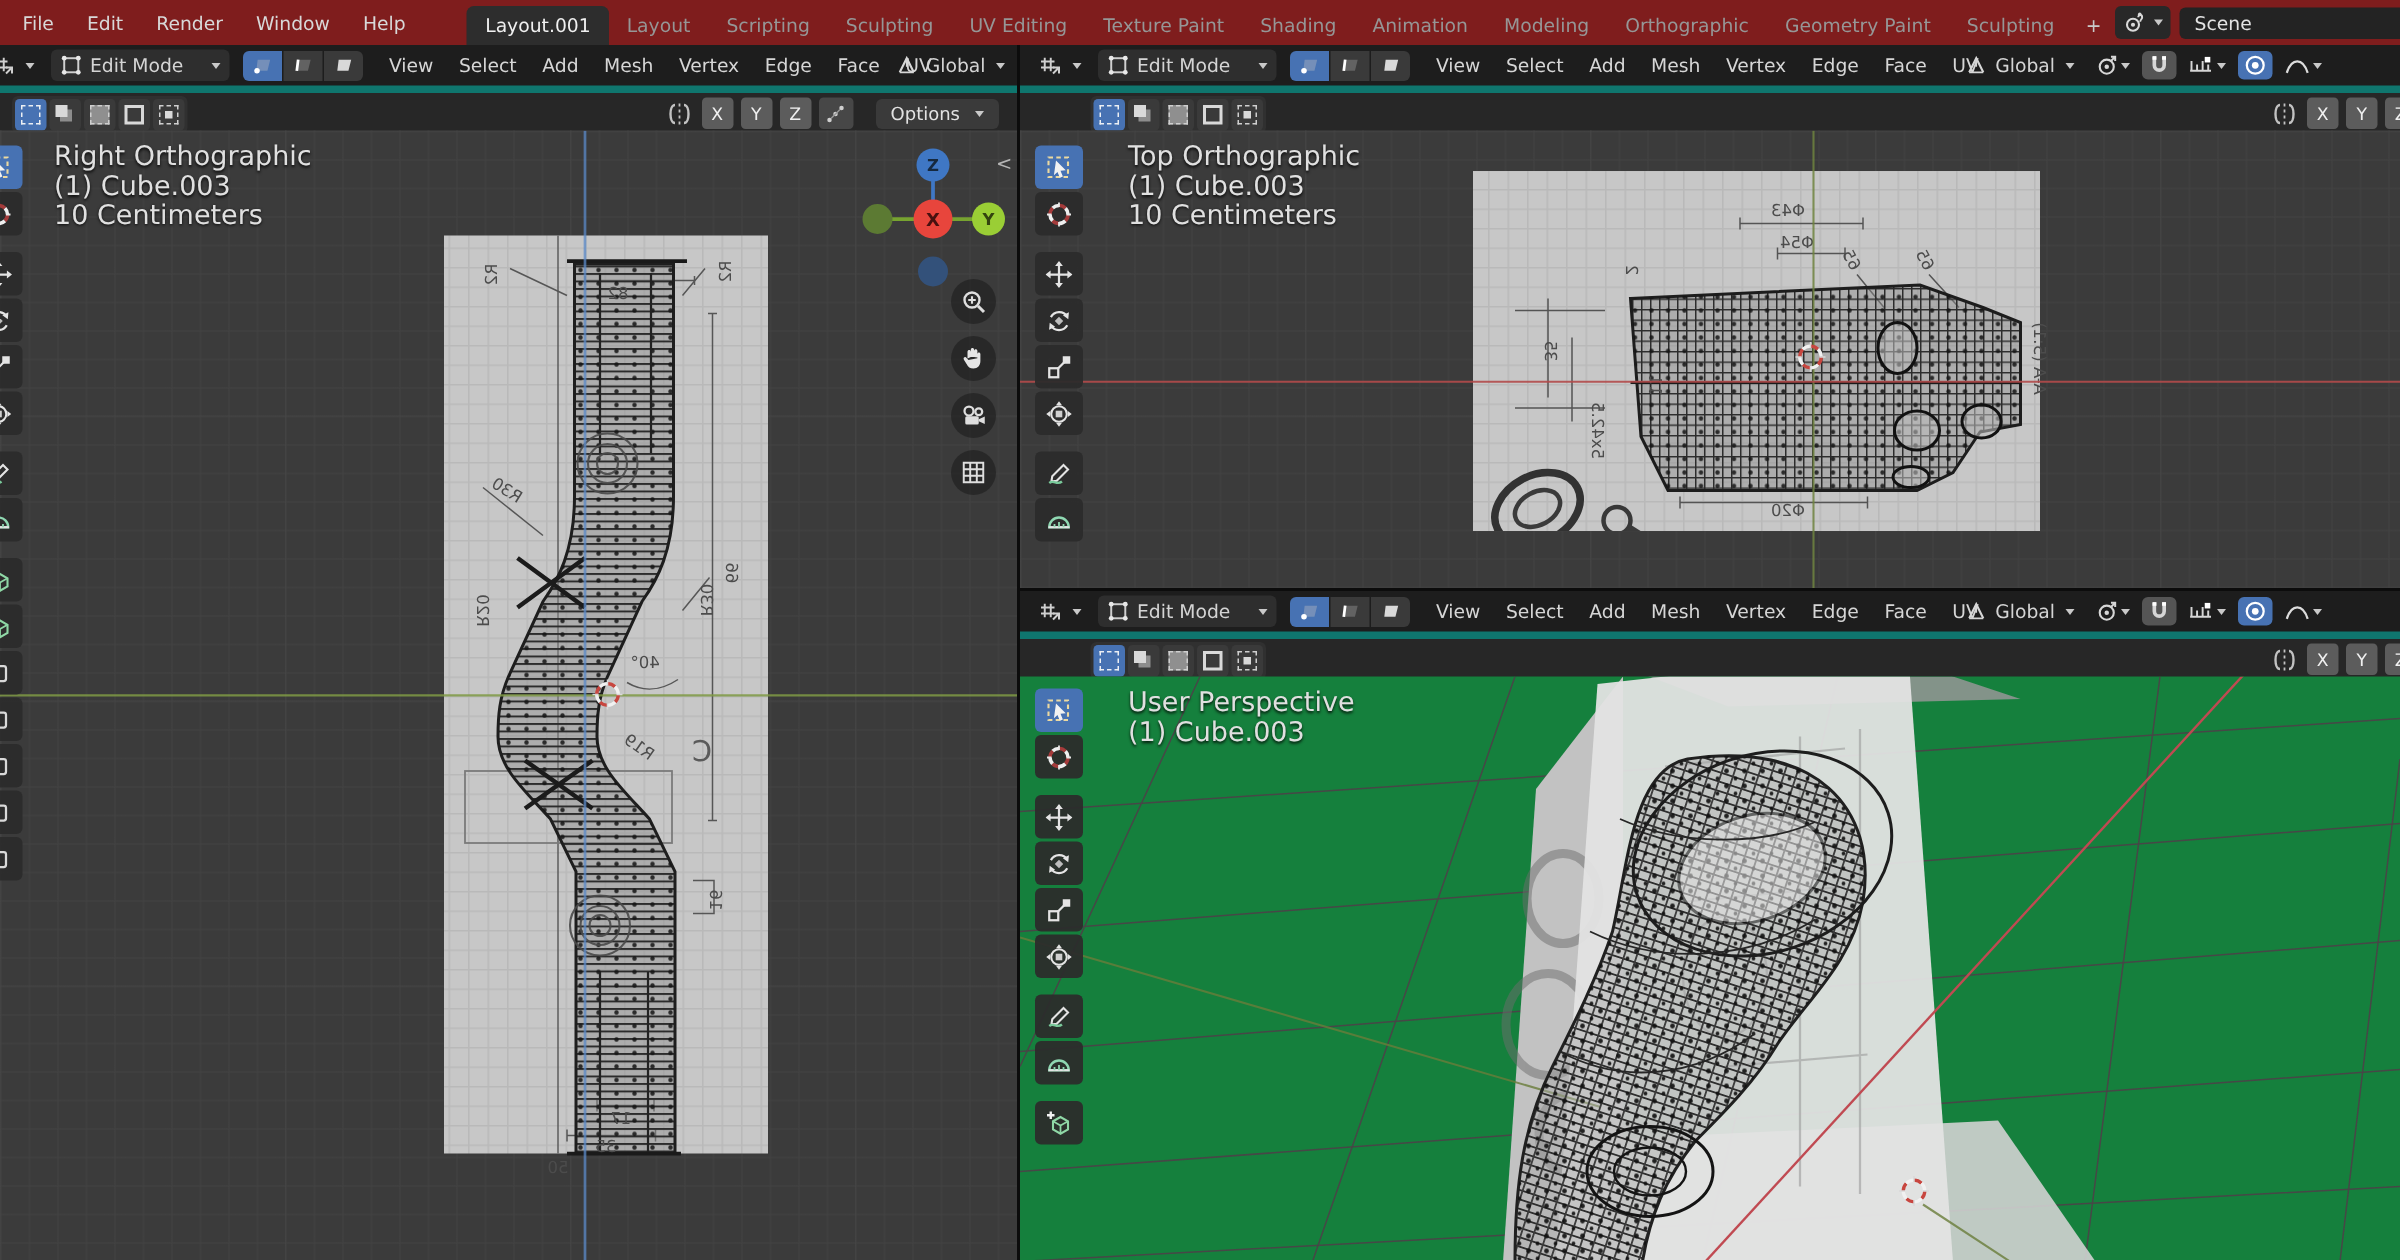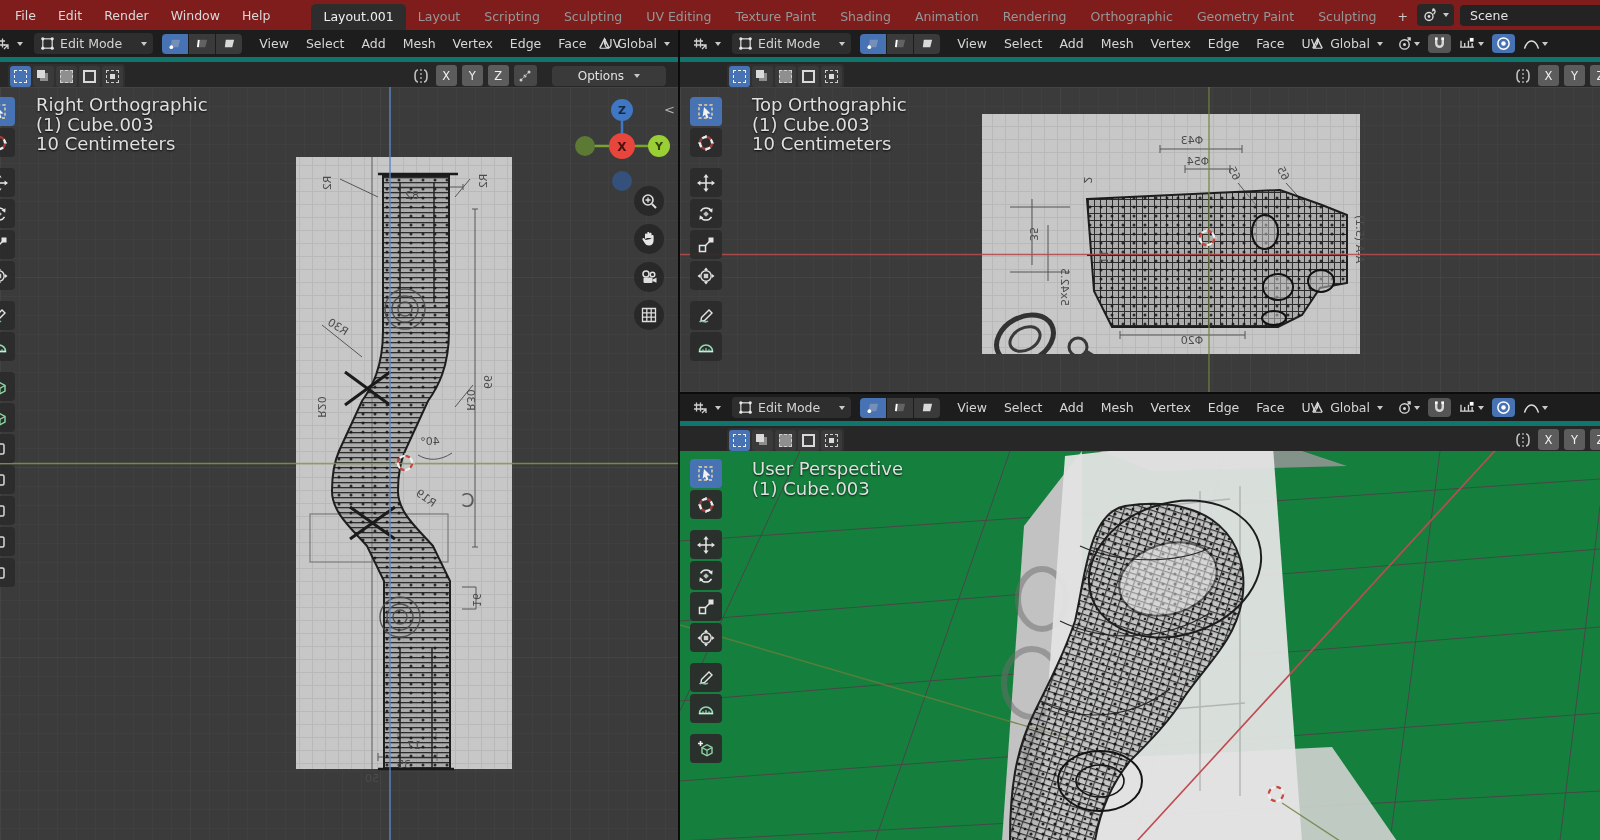--- a/index.html
+++ b/index.html
@@ -51,21 +51,21 @@
   .op i{display:block;}
   .op-set i{width:11px;height:11px;border:1.5px dashed #eceff4;}
   .op-ext i{width:8px;height:8px;background:#d9d9d9;box-shadow:3px 3px 0 #8d8d8d;margin:-3px 3px 3px -3px;}
   .op-sub i{width:11px;height:11px;border:1.5px dashed #cfcfcf;background:#8f8f8f;}
   .op-inv i{width:9px;height:9px;border:2px solid #d9d9d9;background:#3a3a3a;}
   .op-int i{width:11px;height:11px;border:1.5px dashed #cfcfcf;background:#3a3a3a;position:relative;}
   .op-int i:after{content:"";position:absolute;left:2.5px;top:2.5px;width:5px;height:5px;background:#d9d9d9;}
   .tools-right{position:absolute;top:3px;display:flex;align-items:center;gap:5px;}
   .axis-btn{width:21px;height:21px;background:#5c5c5c;border-radius:3px;color:#f0f0f0;font-size:11.5px;
             display:flex;align-items:center;justify-content:center;}
-  .options-dd{background:#3a3a3a;border-radius:4px;padding:3px 26px;display:flex;gap:8px;align-items:center;color:#e2e2e2;}
+  .options-dd{background:#3a3a3a;border-radius:4px;padding:3px 10px;display:flex;gap:8px;align-items:center;color:#e2e2e2;}
   .prop-btn{width:23px;height:21px;background:#474747;border-radius:3px;display:flex;align-items:center;justify-content:center;}
   
   .vp-canvas{position:absolute;left:0;top:57px;right:0;bottom:0;overflow:hidden;background-color:#3b3b3b;
     background-image:linear-gradient(#4a4a4a66 1px,transparent 1px),linear-gradient(90deg,#4a4a4a66 1px,transparent 1px),
                      linear-gradient(#42424299 1px,transparent 1px),linear-gradient(90deg,#42424299 1px,transparent 1px);
     background-size:190px 190px,190px 190px,19px 19px,19px 19px;}
   #vp3 .vp-canvas{background-image:none;background:#15803d;}
   .vp-canvas svg.scene{position:absolute;left:0;top:0;}
   .vp-info{position:absolute;font-size:18px;line-height:19.5px;color:#e0e0e0;
            text-shadow:0 1px 2px rgba(0,0,0,.85);pointer-events:none;}
@@ -224,21 +224,21 @@
   </div>
   <div class="tb-tabs">
     <span class="tb-tab active">Layout.001</span>
     <span class="tb-tab">Layout</span>
     <span class="tb-tab">Scripting</span>
     <span class="tb-tab">Sculpting</span>
     <span class="tb-tab">UV Editing</span>
     <span class="tb-tab">Texture Paint</span>
     <span class="tb-tab">Shading</span>
     <span class="tb-tab">Animation</span>
-    <span class="tb-tab">Rendering</span>
+    <span class="tb-tab">Modeling</span>
     <span class="tb-tab">Orthographic</span>
     <span class="tb-tab">Geometry Paint</span>
     <span class="tb-tab">Sculpting</span>
     <span class="tb-tab plus">+</span>
   </div>
   <div class="tb-right">
     <span class="scene-dd">
       <svg width="16" height="16" viewBox="0 0 16 16">
         <circle cx="7" cy="9.5" r="4" fill="none" stroke="#d9d9d9" stroke-width="1.4"></circle>
         <circle cx="7" cy="9.5" r="1.4" fill="#d9d9d9"></circle>

